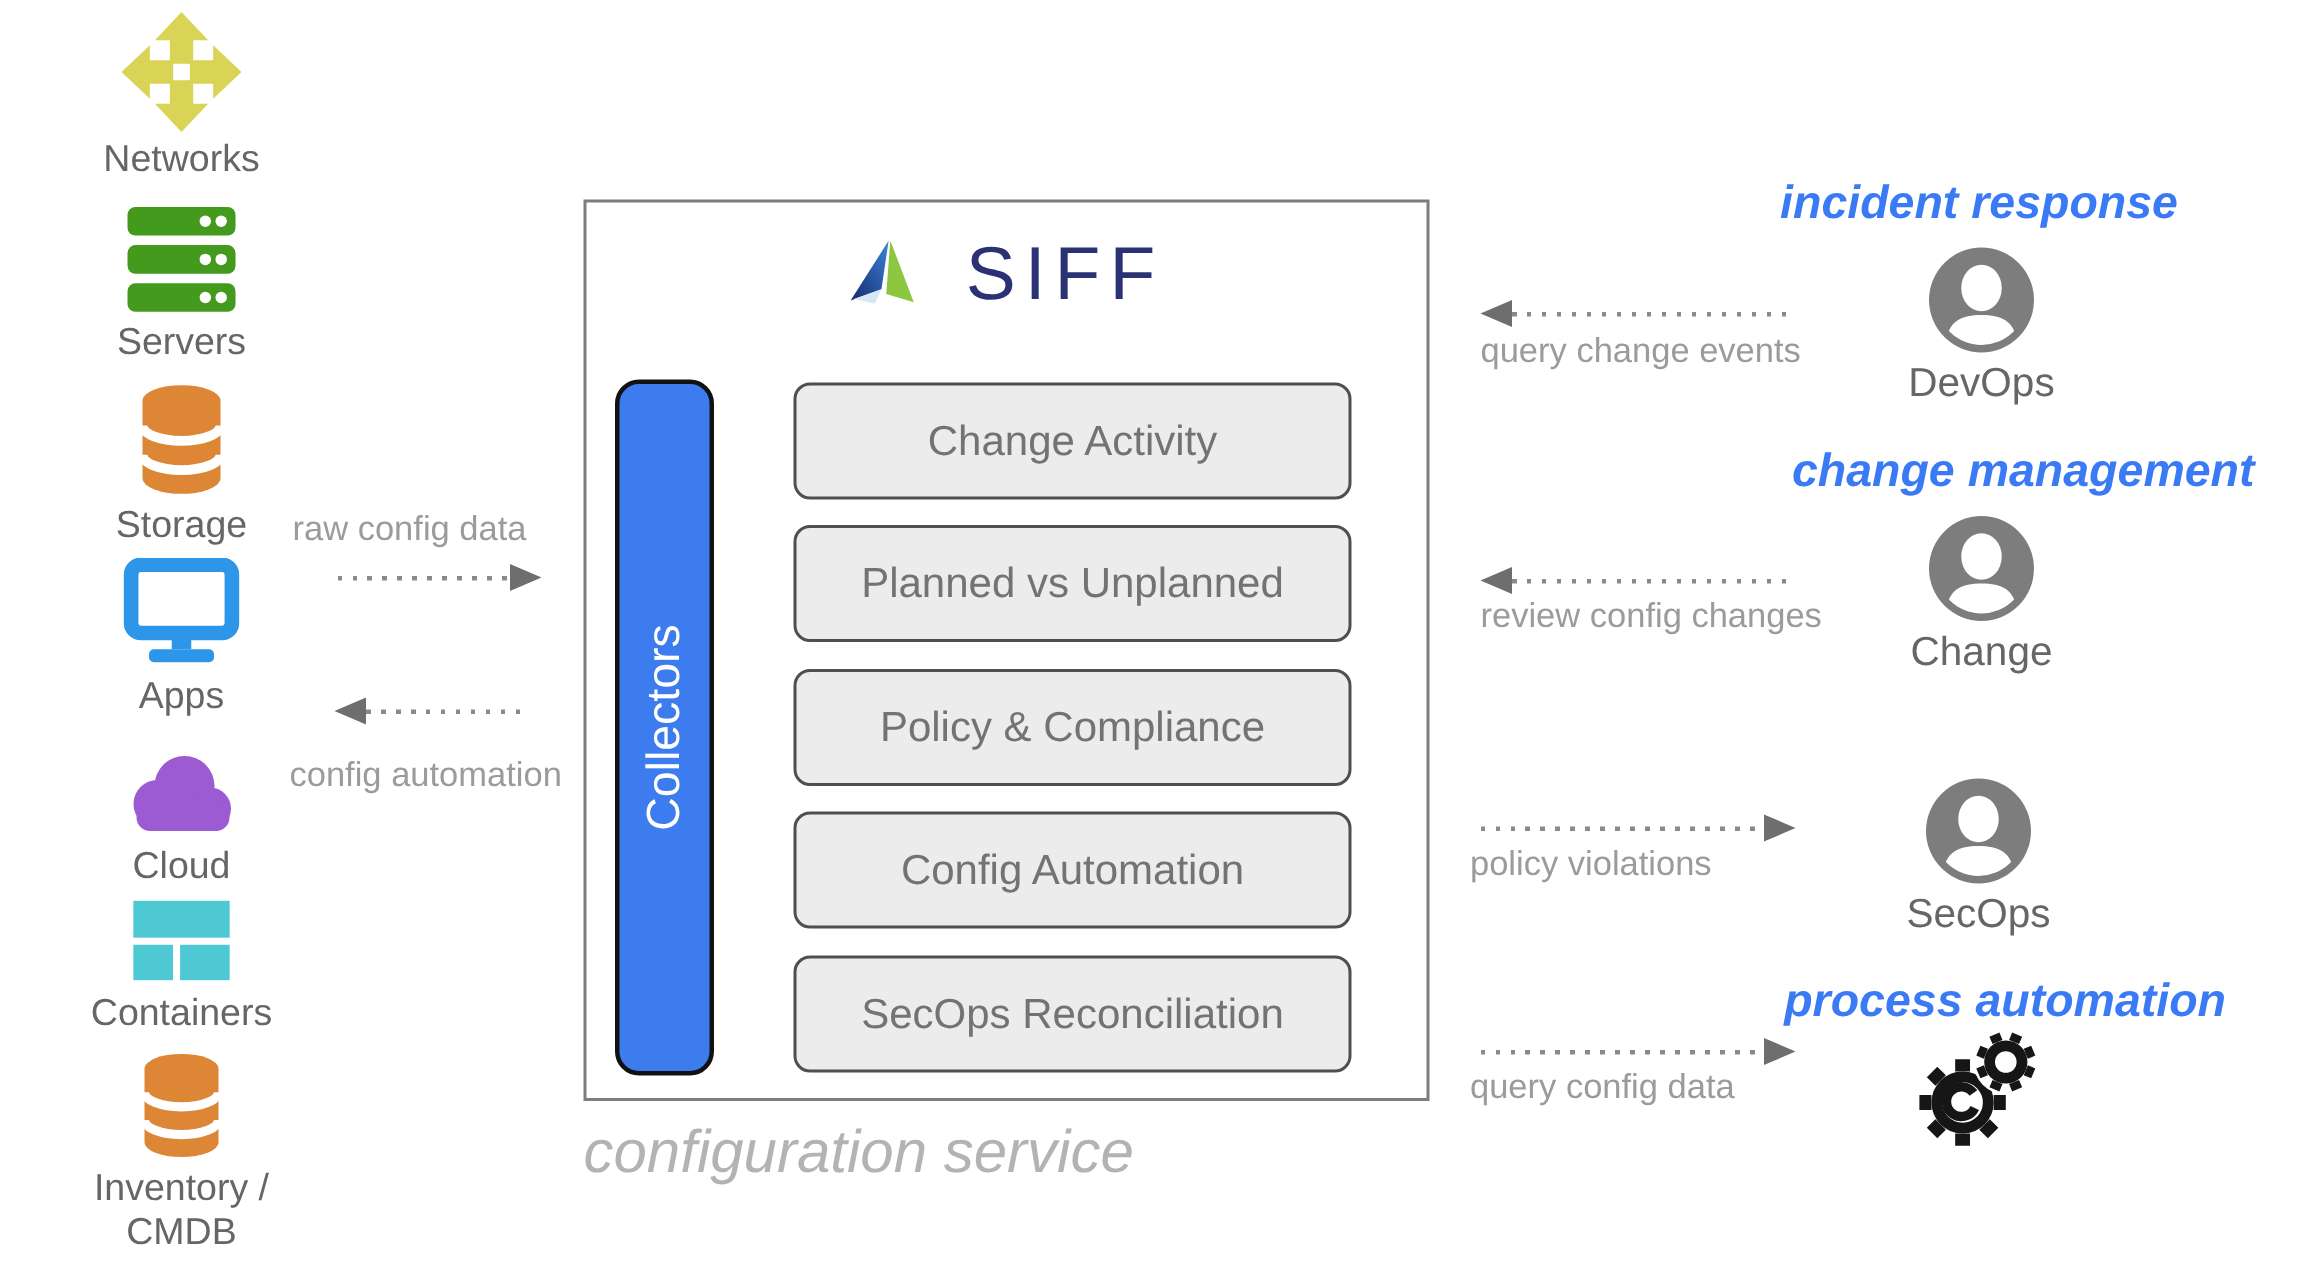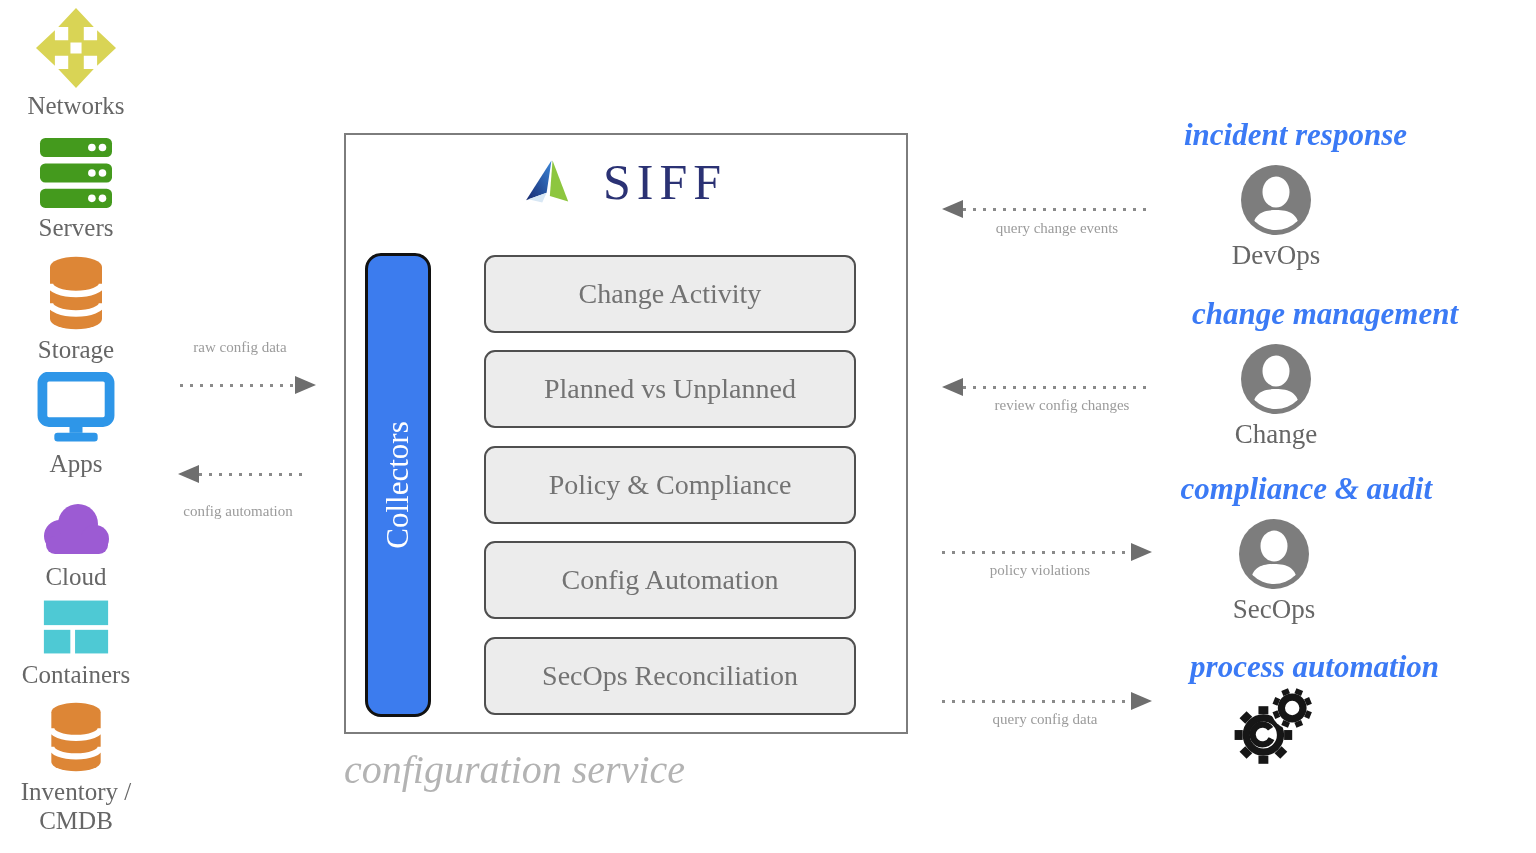--- a/index.html
+++ b/index.html
@@ -1,32 +1,32 @@
 <!DOCTYPE html>
 <html style="--heading-blue: #3b7af5; --collectors-blue: #3c7cee; --icon-networks: #d9d455; --icon-servers: #449a1d; --icon-storage: #dd8636; --icon-apps: #2e96e8; --icon-cloud: #9c5bd3; --icon-containers: #4ec9d4; --avatar-gray: #7d7d7d; --label-gray: #666666; --flow-gray: #9b9b9b; --caption-gray: #b3b3b3; --siff-navy: #2b3274; --siff-green: #8dc63f; --box-fill: #ececec; --box-border: #4f4f4f; --outer-border: #7d7d7d; --dot-gray: #8a8a8a; --arrowhead-gray: #6e6e6e;"><head>
 <meta charset="utf-8">
 <style>
   html,body{margin:0;padding:0;background:#fff;}
   .canvas{position:relative;width:1478px;height:853px;background:#fff;overflow:hidden;
-          font-family:Liberation Serif, serif;}
+          font-family:Liberation Sans, sans-serif;margin-left:45px;}
 
   
   .source{position:absolute;left:2px;width:148px;display:flex;flex-direction:column;
           align-items:center;text-align:center;}
   .src-label{margin-top:4px;font-size:25px;color:var(--label-gray);line-height:1.15;}
 
   
   .arrow{position:absolute;display:flex;align-items:center;}
   .arrow .dots{flex:1;height:3px;
     background:repeating-linear-gradient(90deg,var(--dot-gray) 0 3px,transparent 3px 10px);}
   .arrow .head-right{width:0;height:0;border-top:9px solid transparent;
     border-bottom:9px solid transparent;border-left:21px solid var(--arrowhead-gray);}
   .arrow .head-left{width:0;height:0;border-top:9px solid transparent;
     border-bottom:9px solid transparent;border-right:21px solid var(--arrowhead-gray);}
-  .flow-label{position:absolute;font-size:15px;color:var(--flow-gray);text-align:center;white-space:nowrap;}
+  .flow-label{position:absolute;font-size:23px;color:var(--flow-gray);text-align:left;white-space:nowrap;}
 
   
   .main-box{position:absolute;left:344px;top:133px;width:560px;height:597px;
             border:2px solid var(--outer-border);background:#fff;}
   .logo{position:absolute;top:22px;left:0;width:100%;display:flex;justify-content:center;
         align-items:center;gap:24px;}
   .logo-text{font-size:50px;letter-spacing:6px;color:var(--siff-navy);line-height:1;}
   .collectors{position:absolute;left:19px;top:118px;width:60px;height:458px;
               background:var(--collectors-blue);border:3px solid #111;border-radius:16px;
               display:flex;align-items:center;justify-content:center;}
@@ -173,21 +173,20 @@
       </div>
     <div class="module" style="top:502px">
       <span>SecOps Reconciliation</span>
       </div>
   </div>
 
   <div class="caption">configuration service</div>
 
   <div class="heading" style="top:117px;right:71px">incident response</div>
   <div class="heading" style="top:296px;right:20px">change management</div>
-  <div class="heading" style="top:471px;right:46px">compliance &amp; audit</div>
   <div class="heading" style="top:649px;right:39px">process automation</div>
 
   <div class="arrow" style="left:942px;top:200px;width:210px">
     <div class="head-left"></div>
     <div class="dots"></div>
   </div>
   <div class="flow-label" style="left:942px;top:220px;width:230px">query change events</div>
 
   <div class="arrow" style="left:942px;top:378px;width:210px">
     <div class="head-left"></div>

